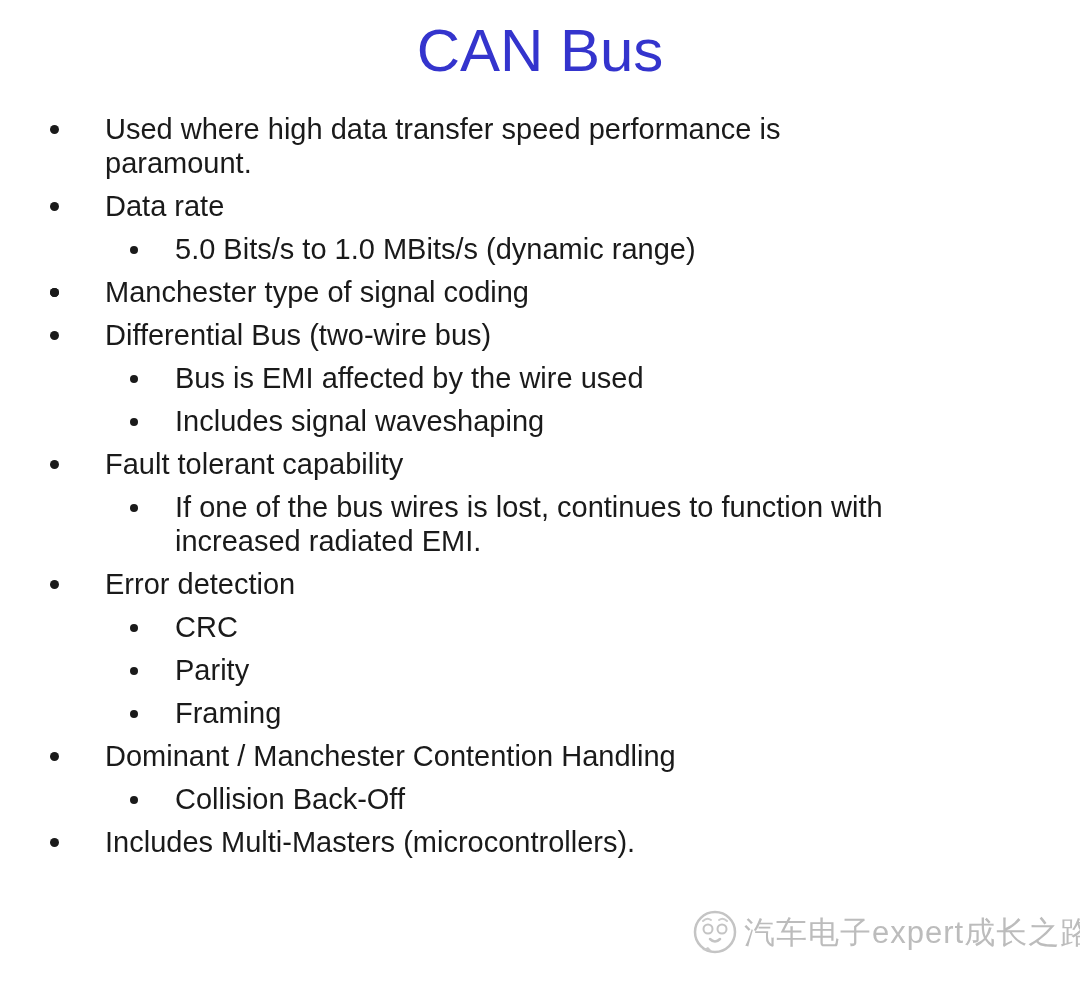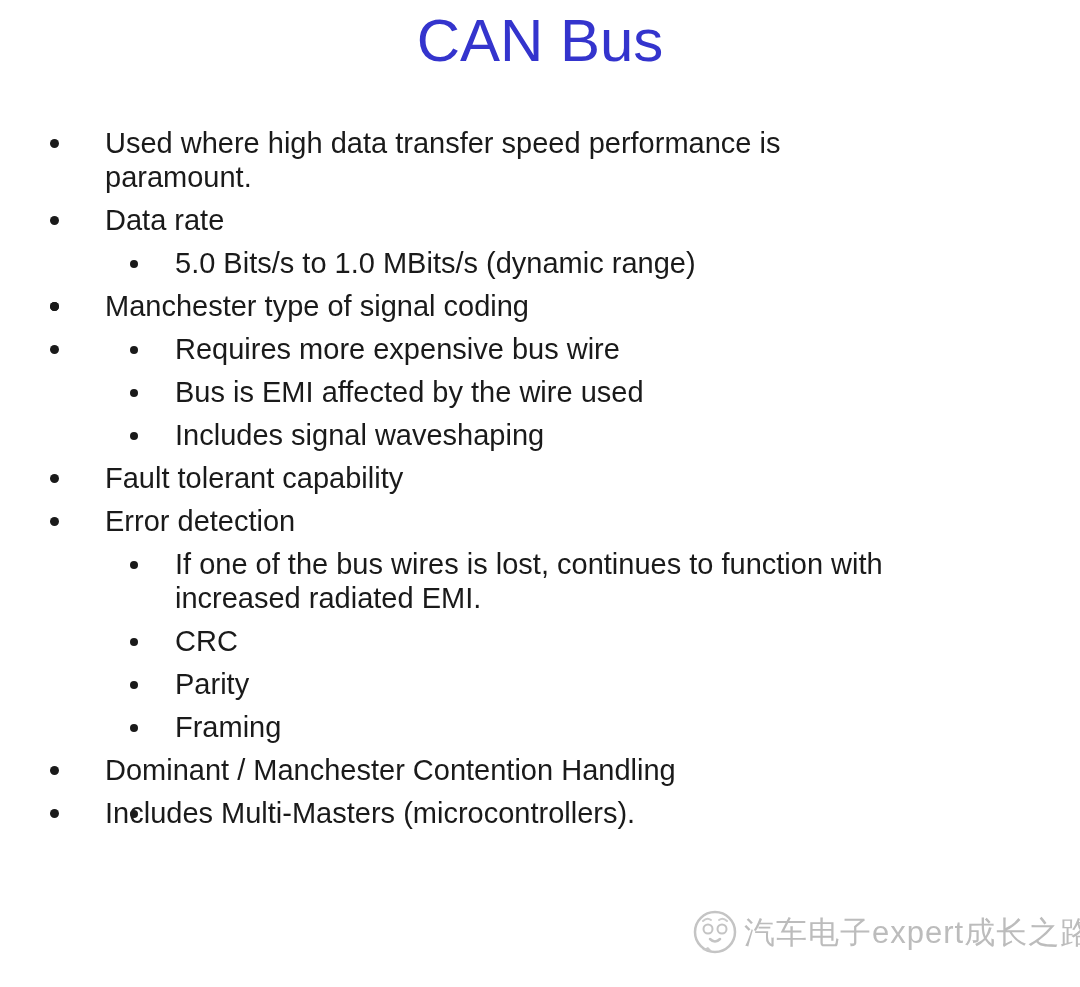--- a/index.html
+++ b/index.html
@@ -7,32 +7,32 @@
     position: relative;
     width: 1080px;
     height: 987px;
     background: #ffffff;
     overflow: hidden;
     font-family: "Liberation Sans", sans-serif;
     color: #1a1a1a;
   }
   .title {
     margin: 0;
-    padding-top: 8px;
+    padding-top: 18px;
     text-align: center;
     font-size: 60px;
     line-height: 66px;
     font-weight: 400;
     color: #3434cd;
     letter-spacing: 0px;
   }
   .bullets {
     position: absolute;
     left: 0;
-    top: 126px;
+    top: 112px;
     width: 956px;
   }
   .item {
     position: relative;
     font-size: 29px;
     line-height: 34px;
     margin-bottom: 9px;
     white-space: pre-wrap;
   }
   .item .txt { display: inline-block; vertical-align: top; }
@@ -79,33 +79,32 @@
 
   <h1 class="title">CAN Bus</h1>
 
   <div class="bullets">
       <div class="item l1"><span class="dot"></span><span class="txt">Used where high data transfer speed performance is
 paramount.</span></div>
       <div class="item l1"><span class="dot"></span><span class="txt">Data rate</span></div>
       <div class="item l2"><span class="dot"></span><span class="txt">5.0 Bits/s to 1.0 MBits/s (dynamic range)</span></div>
       <div class="item l1"><span class="dot"></span></div>
       <div class="item l1"><span class="dot"></span><span class="txt">Manchester type of signal coding</span></div>
-      <div class="item l1"><span class="dot"></span></div>
-      <div class="item l2"><span class="dot"></span><span class="txt">Requires more expensive bus wire</span></div>
+      <div class="item l1"><span class="dot"></span><span class="txt">Differential Bus (two-wire bus)</span></div>
       <div class="item l2"><span class="dot"></span><span class="txt">Bus is EMI affected by the wire used</span></div>
       <div class="item l2"><span class="dot"></span><span class="txt">Includes signal waveshaping</span></div>
       <div class="item l1"><span class="dot"></span><span class="txt">Fault tolerant capability</span></div>
-      <div class="item l1"><span class="dot"></span><span class="txt">Error detection</span></div>
       <div class="item l2"><span class="dot"></span><span class="txt">If one of the bus wires is lost, continues to function with
 increased radiated EMI.</span></div>
+      <div class="item l1"><span class="dot"></span><span class="txt">Error detection</span></div>
       <div class="item l2"><span class="dot"></span><span class="txt">CRC</span></div>
       <div class="item l2"><span class="dot"></span><span class="txt">Parity</span></div>
       <div class="item l2"><span class="dot"></span><span class="txt">Framing</span></div>
       <div class="item l1"><span class="dot"></span><span class="txt">Dominant / Manchester Contention Handling</span></div>
-      <div class="item l2"><span class="dot"></span></div>
+      <div class="item l2"><span class="dot"></span><span class="txt">Collision Back-Off</span></div>
       <div class="item l1"><span class="dot"></span><span class="txt">Includes Multi-Masters (microcontrollers).</span></div>
     </div>
 
   <div class="watermark">
     <span class="wm-icon">
       <svg viewBox="0 0 54 54" width="54" height="54">
         <circle cx="27" cy="26" r="20" fill="rgba(255,255,255,0.85)" stroke="#c4c4c4" stroke-width="2.5"></circle>
         <path d="M14 44 L20 41 L24 45 Z" fill="#c9c9c9"></path>
         <circle cx="20" cy="23" r="4.5" fill="none" stroke="#c4c4c4" stroke-width="2"></circle>
         <circle cx="34" cy="23" r="4.5" fill="none" stroke="#c4c4c4" stroke-width="2"></circle>

